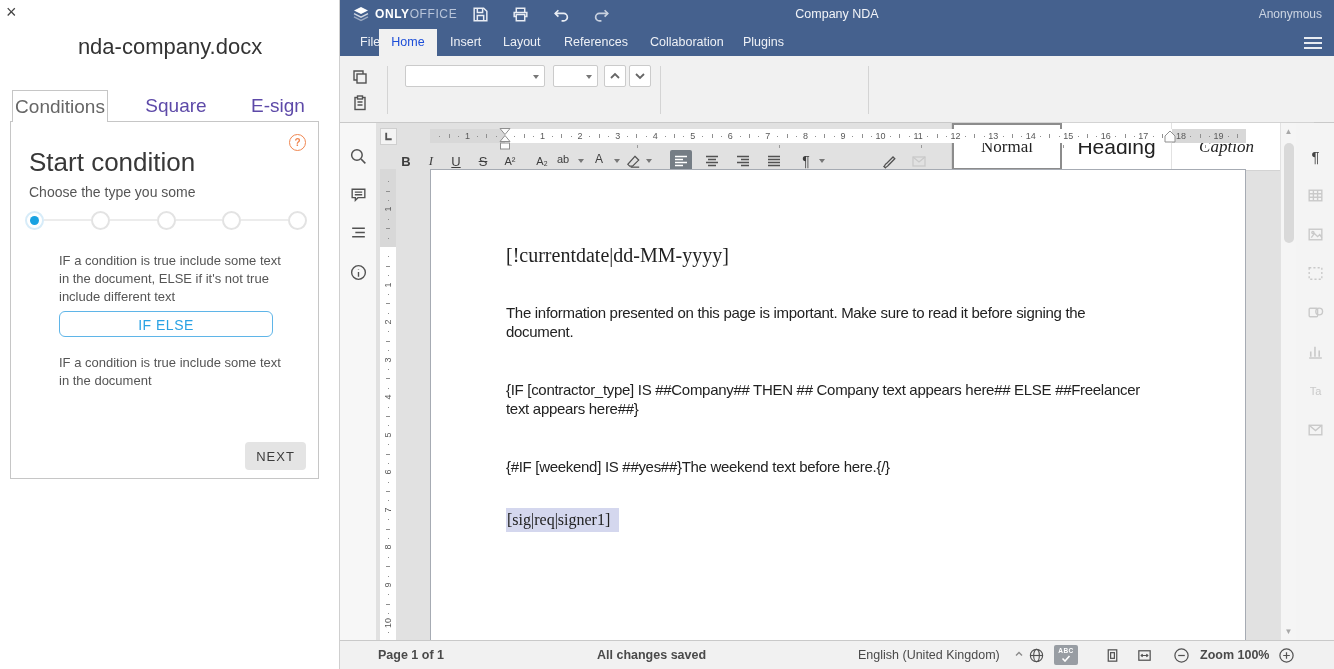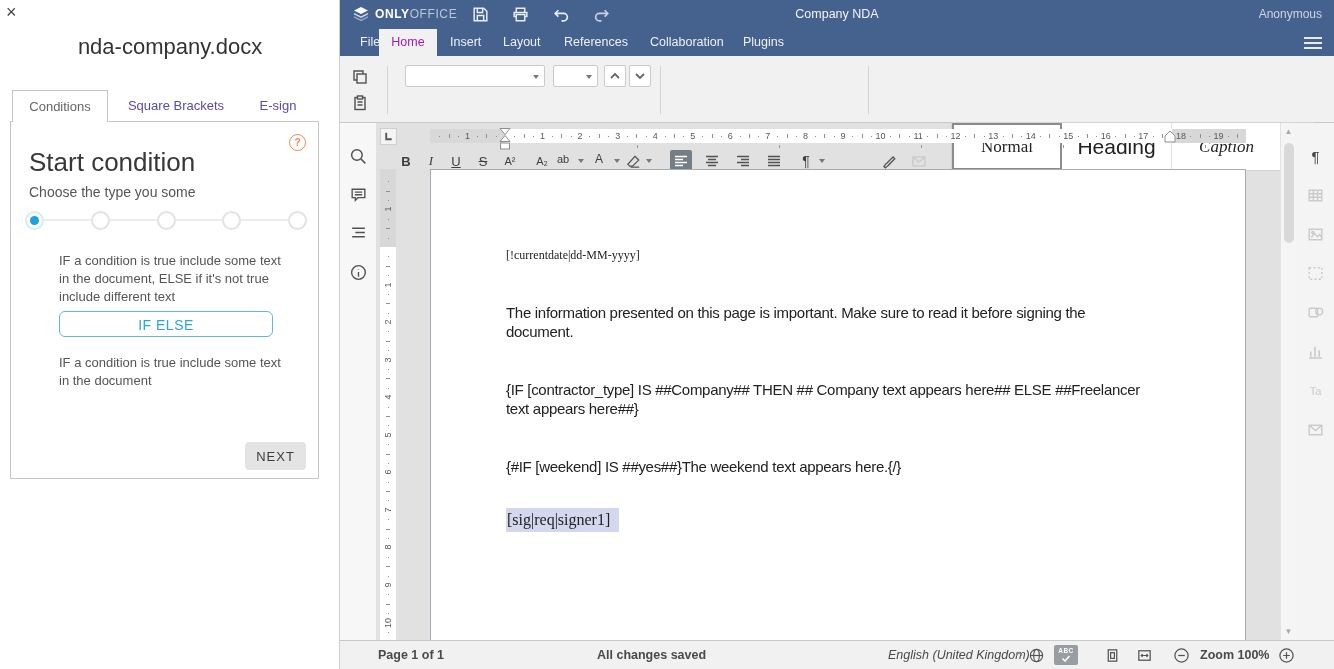--- a/index.html
+++ b/index.html
@@ -4,21 +4,21 @@
 <style>
   html,body{margin:0;padding:0;background:#fff;}
   #app{position:relative;width:1334px;height:669px;overflow:hidden;
        font-family:"Liberation Sans",sans-serif;color:#444;
        -webkit-font-smoothing:antialiased;}
   
   #sidebar{position:absolute;left:0;top:0;width:340px;height:669px;background:#fff;
            border-right:1px solid #cfcfcf;box-sizing:border-box;}
   .sb-close{position:absolute;left:6px;top:2px;font-size:18px;color:#444;cursor:pointer;line-height:20px;}
   .sb-title{position:absolute;left:0;top:34px;width:340px;text-align:center;font-size:22px;color:#333;}
-  .sb-tab{position:absolute;top:90px;height:32px;line-height:32px;font-size:13px;text-align:center;}
+  .sb-tab{position:absolute;top:90px;height:32px;line-height:32px;font-size:19px;text-align:center;}
   .sb-tab.active{left:12px;width:96px;background:#fff;border:1px solid #c6c6c6;border-bottom:none;
                  color:#666;z-index:3;box-sizing:border-box;}
   .sb-tab.t2{left:116px;width:120px;color:#5d49a8;cursor:pointer;}
   .sb-tab.t3{left:248px;width:60px;color:#5d49a8;cursor:pointer;}
   .sb-panel{position:absolute;left:10px;top:121px;width:309px;height:358px;border:1px solid #c6c6c6;
             box-sizing:border-box;background:#fff;z-index:2;}
   .help-dot{position:absolute;right:12px;top:12px;width:15px;height:15px;border:1.5px solid #f08650;
             border-radius:50%;color:#f08650;font-size:10px;font-weight:bold;text-align:center;line-height:15px;}
   .sb-h1{position:absolute;left:18px;top:25px;font-size:26px;color:#383838;}
   .sb-h2{position:absolute;left:18px;top:62px;font-size:14px;color:#555;}
@@ -41,21 +41,21 @@
   .hd .logo{position:absolute;left:12px;top:5px;display:flex;align-items:center;gap:5px;}
   .logo-txt{font-size:12px;letter-spacing:.6px;color:#fff;font-weight:bold;}
   .logo-txt .lt2{font-weight:normal;color:#b9c5da;}
   .hd-ic{position:absolute;top:5px;width:19px;height:19px;color:#e9edf4;cursor:pointer;}
   .hd-title{position:absolute;left:50%;top:0;transform:translateX(-50%);height:29px;line-height:29px;
             color:#f2f4f8;font-size:12.5px;}
   .hd-user{position:absolute;right:12px;top:0;height:29px;line-height:29px;color:#ccd5e3;font-size:12px;}
   .menubar{position:absolute;left:0;top:29px;width:994px;height:27px;background:#45618e;}
   .mtab{position:absolute;top:0;height:27px;line-height:27px;font-size:12.5px;color:#eef1f6;cursor:pointer;
         padding:0 10px;}
-  .mtab.active{background:#f1f1f1;color:#a21caf;}
+  .mtab.active{background:#f1f1f1;color:#1d4ed8;}
   .burger{position:absolute;right:12px;top:8px;width:18px;height:12px;cursor:pointer;}
   .burger div{height:2px;background:#e8ecf2;margin-bottom:3px;}
   
   .toolbar{position:absolute;left:0;top:56px;width:994px;height:67px;background:#f1f1f1;
            border-bottom:1px solid #c9c9c9;box-sizing:border-box;}
   .tbi{position:absolute;width:22px;height:22px;display:flex;align-items:center;justify-content:center;
        color:#525252;cursor:pointer;border-radius:2px;}
   .tbi.act{background:#757d85;color:#fff;}
   .tglyph{font-size:13px;color:#3e3e3e;cursor:pointer;position:absolute;width:22px;height:22px;
           display:flex;align-items:center;justify-content:center;}
@@ -96,21 +96,21 @@
   #v-ruler .wz{position:absolute;left:0;top:97px;width:16px;height:393px;background:#fff;}
   .vnum{position:absolute;left:1px;width:13px;height:14px;font-size:9px;color:#595959;
         display:flex;align-items:center;justify-content:center;transform:rotate(-90deg);}
   .vtick{position:absolute;left:6px;width:4px;height:1px;background:#8f8f8f;}
   .vdot{position:absolute;left:7.5px;width:1px;height:1px;background:#8f8f8f;}
   .canvas{position:absolute;left:36px;top:123px;width:904px;height:517px;overflow:hidden;}
   .page{position:absolute;left:54px;top:46px;width:816px;height:600px;background:#fff;
         border:1px solid #a6abb3;box-sizing:border-box;}
   .para{position:absolute;left:75px;font-size:15px;line-height:19px;color:#222;
         letter-spacing:-0.3px;white-space:pre-line;}
-  .serif{font-family:"Liberation Serif",serif;font-size:12px;letter-spacing:0;}
+  .serif{font-family:"Liberation Serif",serif;font-size:20px;letter-spacing:0;}
   .sigline{position:absolute;left:75px;font-family:"Liberation Serif",serif;font-size:16px;color:#222;}
   .sigsel{background:#d4d7ee;padding:3px 9px 4px 1px;}
   .sq{text-decoration-style:wavy;text-decoration-color:#d43d3d;
       text-decoration-thickness:1px;text-underline-offset:2px;}
   .scrollv{position:absolute;left:940px;top:123px;width:16px;height:517px;background:#f5f5f5;
            border-left:1px solid #e2e2e2;box-sizing:border-box;}
   .sarr{position:absolute;left:0;width:15px;text-align:center;font-size:8px;color:#a8a8a8;cursor:pointer;}
   .sthumb{position:absolute;left:3px;top:20px;width:10px;height:100px;background:#d9d9d9;border-radius:5px;cursor:pointer;}
   .rstrip{position:absolute;left:956px;top:123px;width:38px;height:517px;background:#f4f4f4;}
   .rsic{position:absolute;left:10px;width:19px;height:19px;color:#c9c9c9;cursor:pointer;
@@ -563,21 +563,21 @@
         <span class="vdot" style="top: 481.887px;"></span>
       </div>
 
     <div class="canvas">
       <div class="page">
         <div class="para serif" style="top:76px;">[!currentdate|dd-MM-yyyy]</div>
         <div class="para" style="top:133px;">The information presented on this page is important. Make sure to read it before signing the
 document.</div>
         <div class="para" style="top:210px;">{IF [contractor_type] IS ##Company## THEN ## Company text appears here## ELSE ##Freelancer
 text appears here##}</div>
-        <div class="para" style="top:287px;">{#IF [weekend] IS ##yes##}The weekend text appears here.{/}</div>
+        <div class="para" style="top:287px;">{#IF [weekend] IS ##yes##}The weekend text before here.{/}</div>
         <div class="sigline" style="top:341px;">
           <span class="sigsel"><span>[</span><span class="sq">sig</span><span>|</span><span class="sq">req</span><span>|</span><span>signer1</span><span>]</span></span>
         </div>
       </div>
     </div>
 
     <div class="scrollv">
       <div class="sarr" style="top:4px;">▲</div>
       <div class="sthumb"></div>
       <div class="sarr" style="bottom:4px;">▼</div>
@@ -619,21 +619,21 @@
         <svg width="19" height="19" viewBox="0 0 18 18" fill="none" stroke="currentColor" stroke-width="1.3">
             <rect x="3" y="5" width="12" height="9"></rect>
             <path d="M3 5l6 5 6-5"></path>
           </svg>
       </div>
     </div>
 
     <div class="status">
       <div class="st stb" style="left:38px;">Page 1 of 1</div>
       <div class="st stb" style="left:257px;">All changes saved</div>
-      <div class="st" style="left:548px;font-style:italic;">English (United Kingdom)</div>
+      <div class="st" style="left:518px;">English (United Kingdom)</div>
       <div class="stic" style="left:674px;top:9px;">
         <svg width="10" height="8" viewBox="0 0 10 8" fill="none" stroke="#8a8a8a" stroke-width="1.4">
             <path d="M2 5.5L5 2.5l3 3"></path>
           </svg>
       </div>
       <div class="stic" style="left:688px;">
         <svg width="17" height="17" viewBox="0 0 18 18" fill="none" stroke="currentColor" stroke-width="1.2">
             <circle cx="9" cy="9" r="6.5"></circle>
             <ellipse cx="9" cy="9" rx="3" ry="6.5"></ellipse>
             <path d="M2.5 9h13"></path>

